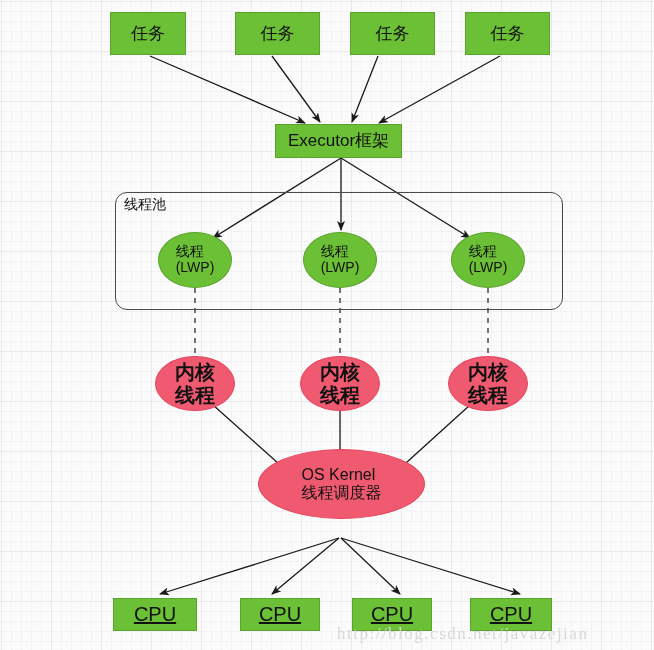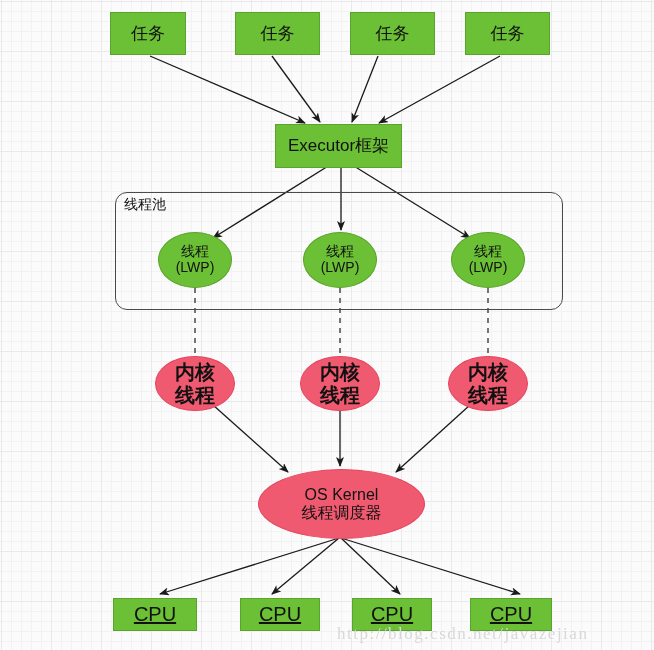--- a/index.html
+++ b/index.html
@@ -28,21 +28,20 @@
     top: 0;
     width: 654px;
     height: 650px;
     pointer-events: none;
   }
   .node {
     position: absolute;
     display: flex;
     align-items: center;
     justify-content: center;
-    text-align: center;
     color: #111111;
     line-height: 1.12;
     white-space: pre-line;
     box-sizing: border-box;
   }
   .box-green {
     background: #6cc035;
     border: 1px solid #5aa32c;
     font-size: 17px;
   }
@@ -137,41 +136,41 @@
       <line x1="341" y1="538" x2="400" y2="594"></line>
       <line x1="341" y1="538" x2="520" y2="594"></line>
     </g>
   </svg>
 
   <div class="node box-green" style="left:110px; top:12px; width:76px; height:43px;">任务</div>
   <div class="node box-green" style="left:235px; top:12px; width:85px; height:43px;">任务</div>
   <div class="node box-green" style="left:350px; top:12px; width:85px; height:43px;">任务</div>
   <div class="node box-green" style="left:465px; top:12px; width:85px; height:43px;">任务</div>
 
-  <div class="node box-green" style="left:275px; top:124px; width:127px; height:44px;">Executor框架</div>
+  <div class="node box-green" style="left:275px; top:124px; width:127px; height:34px;">Executor框架</div>
 
   <div class="pool" style="left:115px; top:192px; width:448px; height:118px;"></div>
   <div class="pool-label" style="left:124px; top:196px;">线程池</div>
 
   <div class="node ell-green" style="left:158px; top:232px; width:74px; height:56px;">线程
 (LWP)</div>
   <div class="node ell-green" style="left:303px; top:232px; width:74px; height:56px;">线程
 (LWP)</div>
   <div class="node ell-green" style="left:451px; top:232px; width:74px; height:56px;">线程
 (LWP)</div>
 
 
   <div class="node ell-pink" style="left:155px; top:356px; width:80px; height:55px;">内核
 线程</div>
   <div class="node ell-pink" style="left:300px; top:356px; width:80px; height:55px;">内核
 线程</div>
   <div class="node ell-pink" style="left:448px; top:356px; width:80px; height:55px;">内核
 线程</div>
 
-  <div class="node ell-kernel" style="left:258px; top:469px; width:167px; height:70px;">OS Kernel
+  <div class="node ell-kernel" style="left:258px; top:449px; width:167px; height:70px;">OS Kernel
 线程调度器</div>
 
   <div class="node box-cpu" style="left:113px; top:598px; width:84px; height:33px;">CPU</div>
   <div class="node box-cpu" style="left:240px; top:598px; width:80px; height:33px;">CPU</div>
   <div class="node box-cpu" style="left:352px; top:598px; width:80px; height:33px;">CPU</div>
   <div class="node box-cpu" style="left:470px; top:598px; width:82px; height:33px;">CPU</div>
 
   <div class="wm-gray" style="left:337px; top:624px;">http://blog.csdn.net/javazejian</div>
 
 </div>

